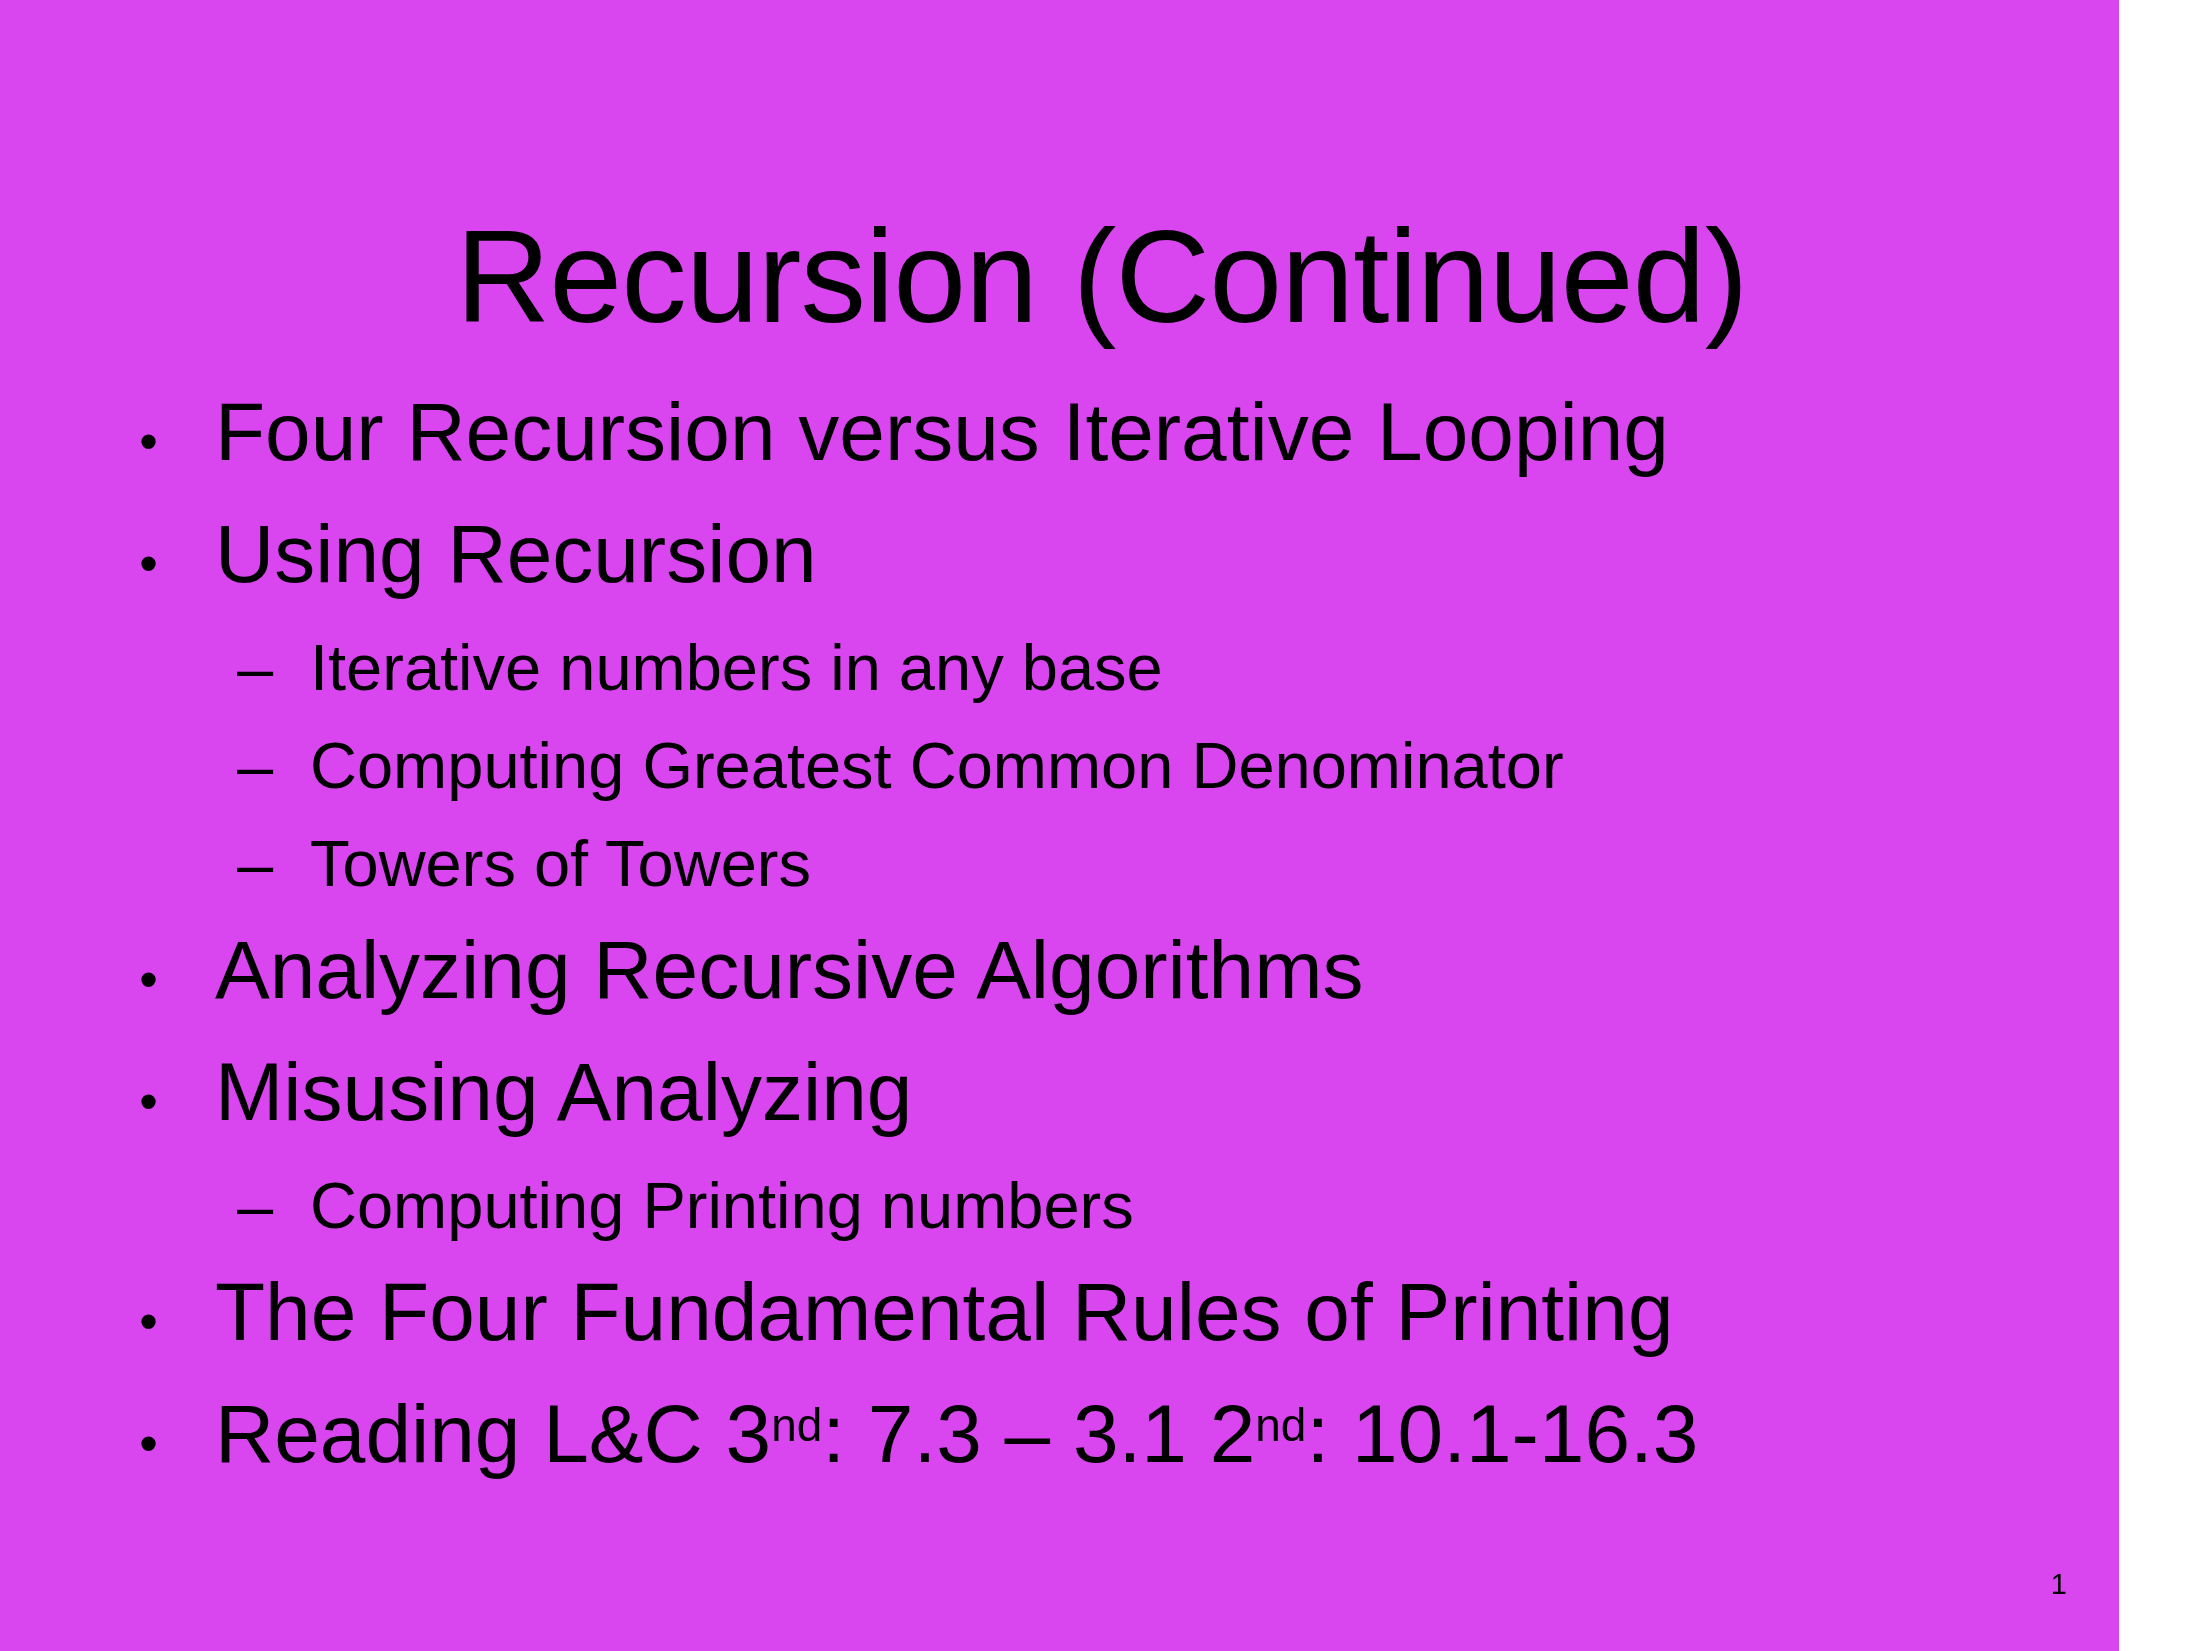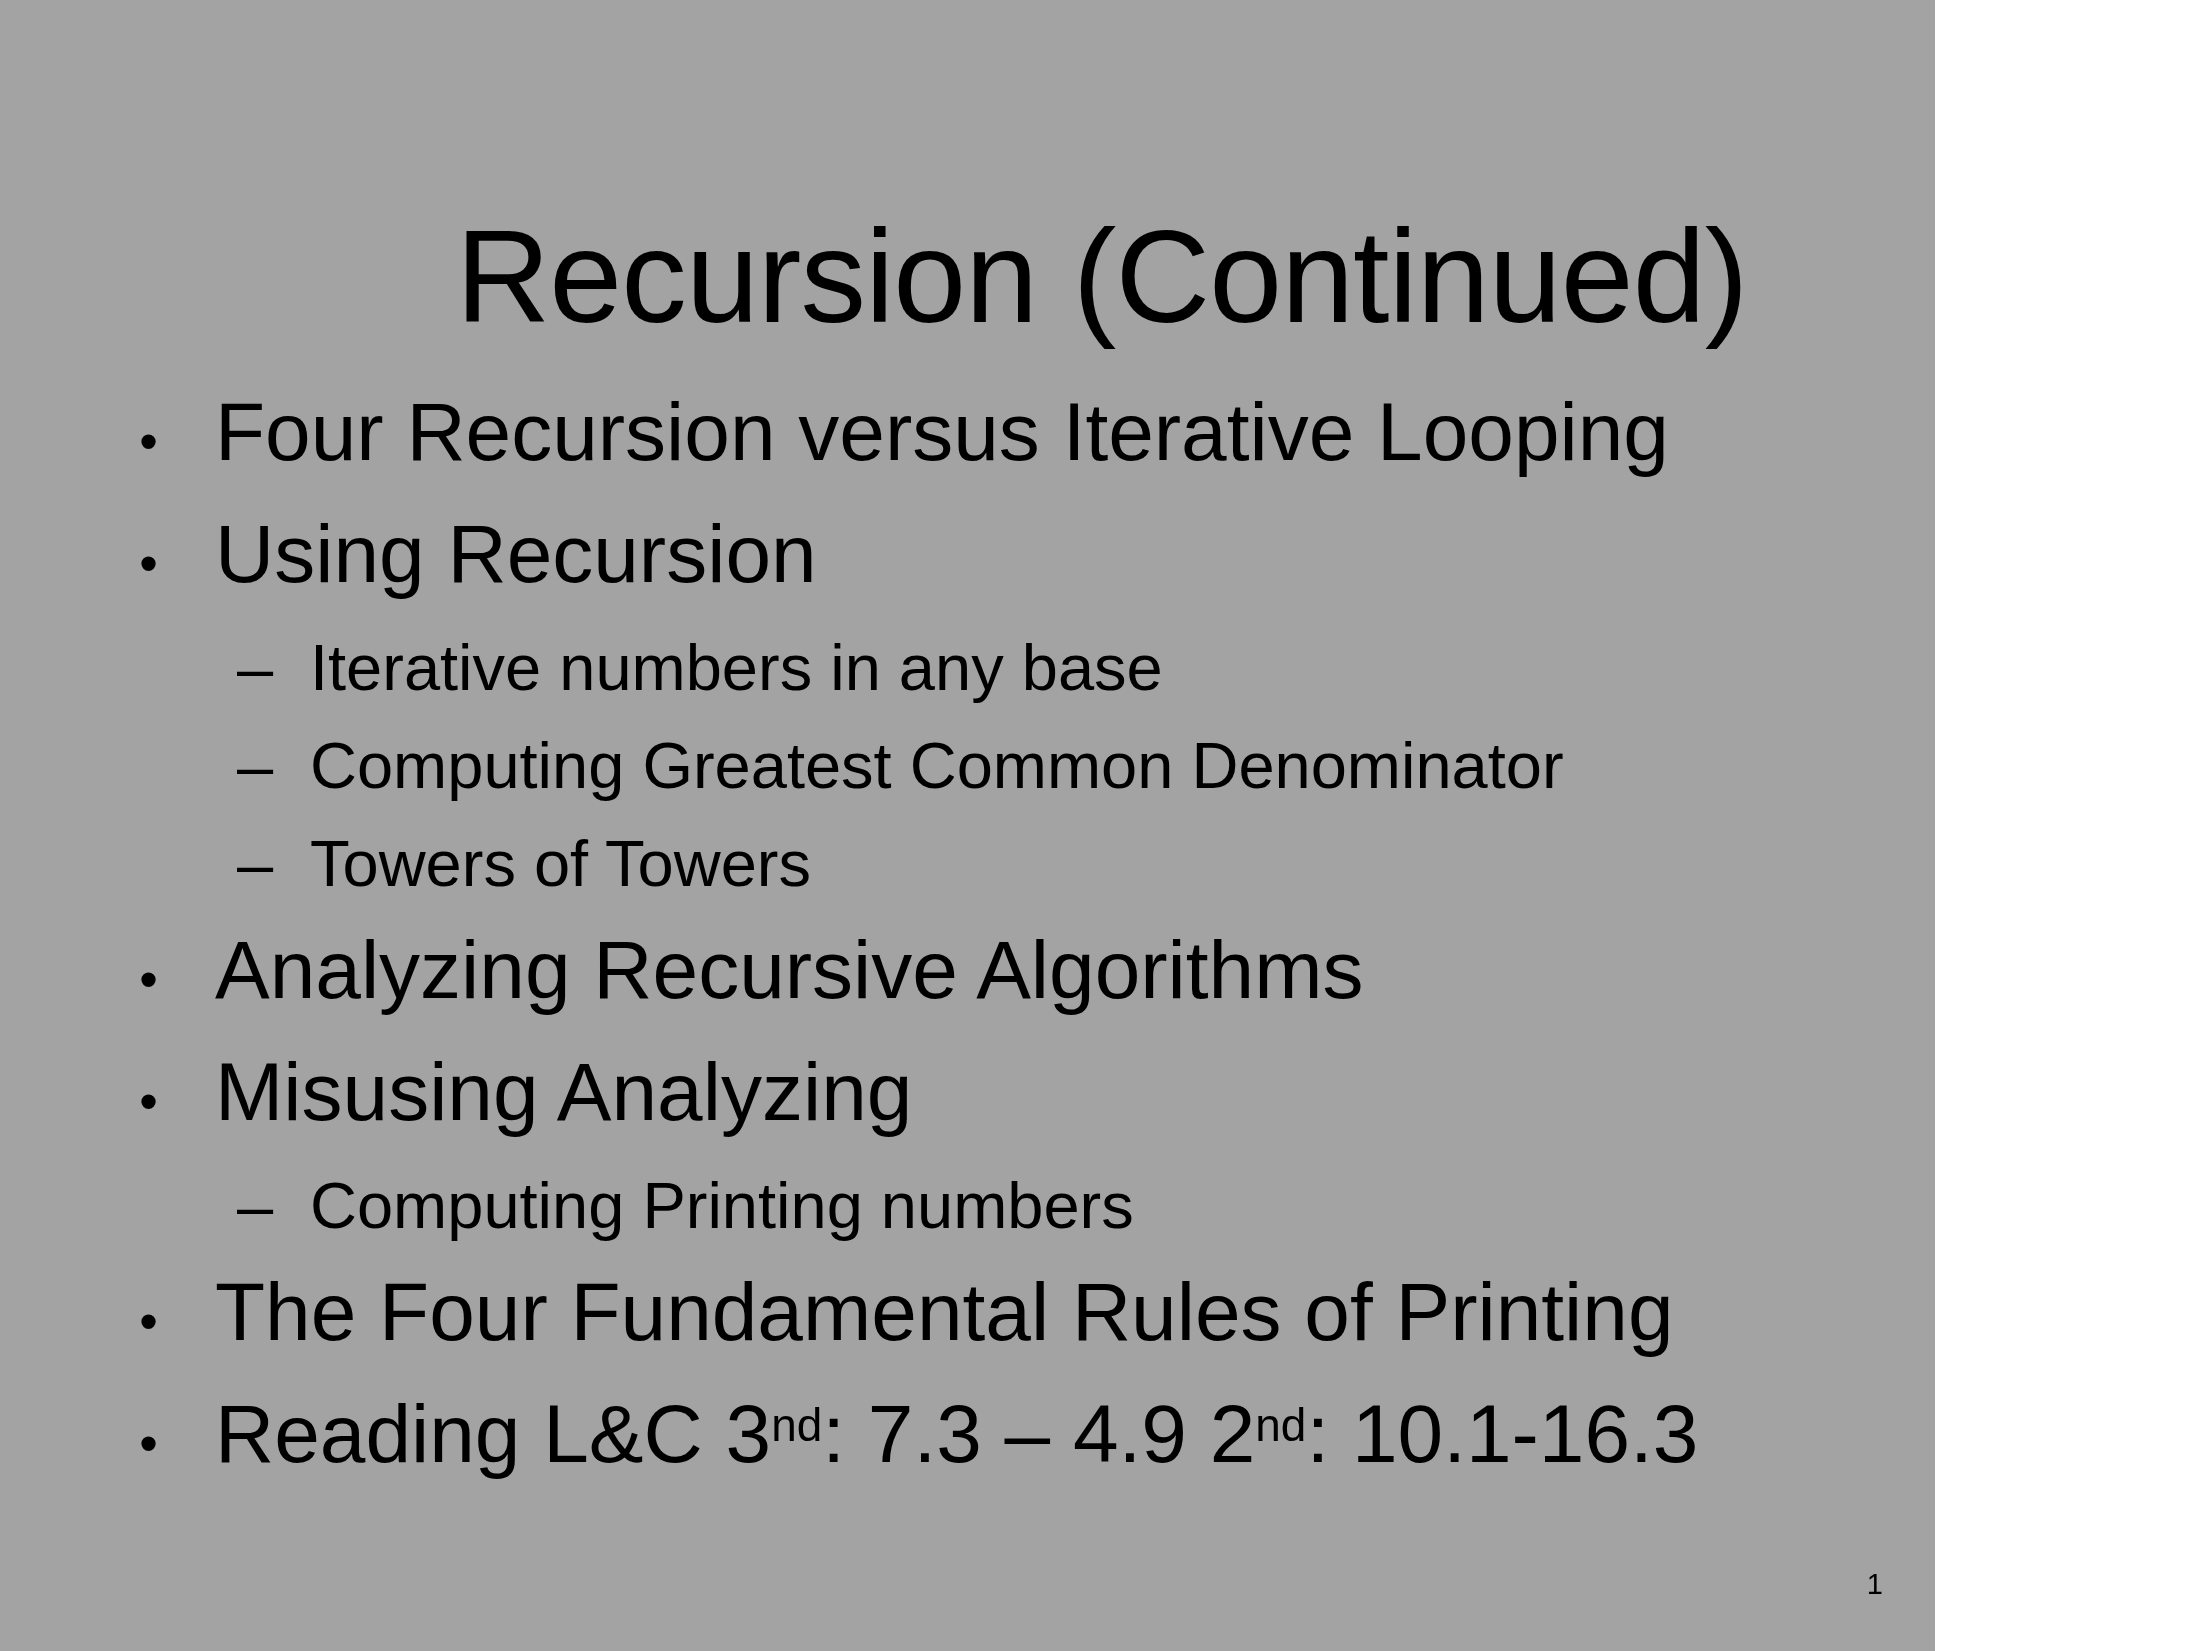--- a/index.html
+++ b/index.html
@@ -12,23 +12,23 @@
     width: 2203px;
     height: 1652px;
     font-family: "Liberation Sans", sans-serif;
     color: #000000;
     overflow: hidden;
     position: relative;
   }
 
   .slide {
     position: relative;
-    width: 1935px;
+    width: 2119px;
     height: 1652px;
-    background: #a3a3a3;
+    background: #d946ef;
   }
 
   
   .slide-title {
     position: absolute;
     left: 0;
     top: 120px;
     width: 2203px;
     text-align: center;
     font-size: 131px;
@@ -163,21 +163,21 @@
       </div>
     </div>
 
     <div class="bullet-row lvl1">
       <span class="marker">•</span>
       <span class="btext">The Four Fundamental Rules of Printing</span>
     </div>
 
     <div class="bullet-row lvl1">
       <span class="marker">•</span>
-      <span class="btext"><span>Reading L&amp;C 3</span><sup class="ord">nd</sup><span>: 7.3 – 4.9 2</span><sup class="ord">nd</sup><span>: 10.1-16.3</span></span>
+      <span class="btext"><span>Reading L&amp;C 3</span><sup class="ord">nd</sup><span>: 7.3 – 3.1 2</span><sup class="ord">nd</sup><span>: 10.1-16.3</span></span>
     </div>
 
   </div>
 
   <div class="page-number">1</div>
 
 </div>
 
 
 </body></html>

